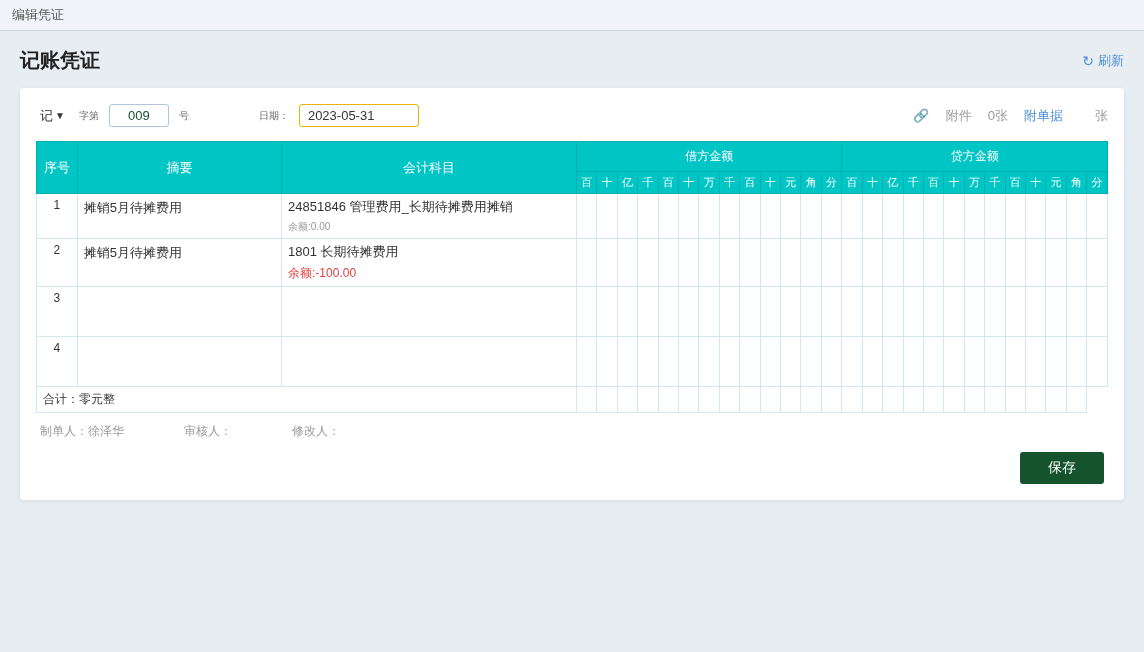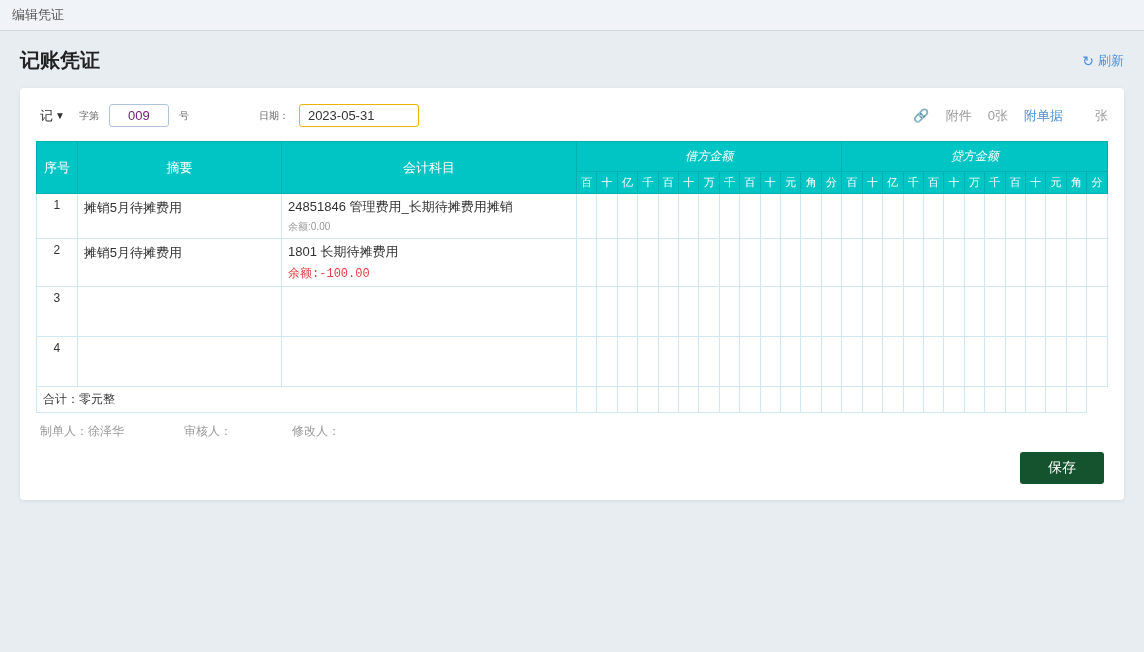--- a/index.html
+++ b/index.html
@@ -67,21 +67,21 @@
       cursor: pointer;
       padding: 2px 4px;
     }
     .voucher-num-input {
       border: 1px solid #b0c4de;
       border-radius: 3px;
       padding: 3px 8px;
       width: 60px;
       font-size: 13px;
       text-align: center;
-      color: #701a75;
+      color: #14532d;
     }
     .date-input {
       border: 1px solid #eab308;
       border-radius: 3px;
       padding: 3px 8px;
       width: 120px;
       font-size: 13px;
       color: #333;
     }
     .attachments-area {
@@ -146,21 +146,20 @@
     }
     .row-balance {
       font-size: 10px;
       color: #999;
       margin-top: 4px;
     }
     .row-balance-red {
       font-size: 12px;
       color: #e04040;
       margin-top: 4px;
-      font-family: Liberation Mono, monospace;
     }
     .account-name {
       font-size: 13px;
       color: #333;
     }
     .empty-row td {
       height: 50px;
     }
     .footer-row {
       display: flex;
@@ -182,21 +181,20 @@
       padding: 7px 28px;
       font-size: 14px;
       cursor: pointer;
     }
     
     .colspan-header {
       background: #00c5c5;
       color: #fff;
       text-align: center;
       border: 1px solid #00afaf;
-      font-style: italic;
     }
     .char-header-row th {
       background: #00c5c5;
       color: #fff;
       font-size: 11px;
       padding: 2px 1px;
       border: 1px solid #00afaf;
     }
   </style>
 </head>

